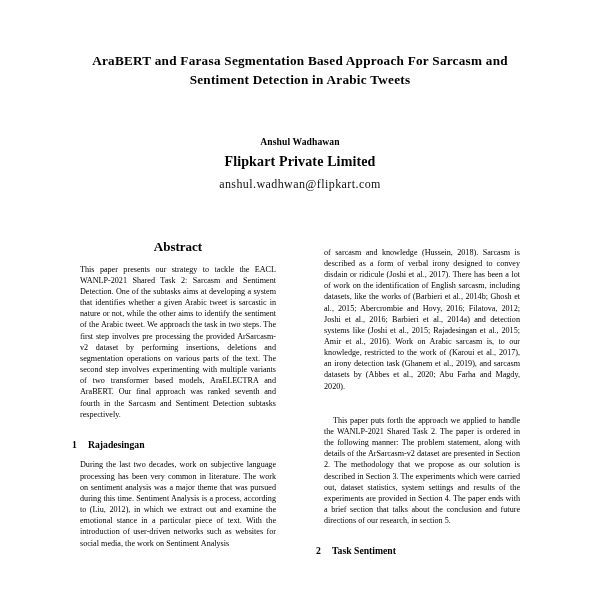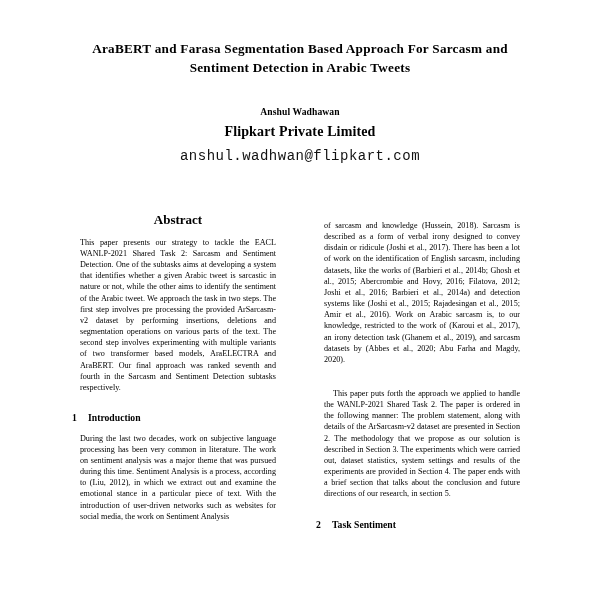--- a/index.html
+++ b/index.html
@@ -18,51 +18,51 @@
   .page {
     position: relative;
     width: 600px;
     height: 600px;
     background: #ffffff;
     box-sizing: border-box;
     padding: 0 72px;
   }
   
   .title-block {
-    padding-top: 40px;
+    padding-top: 52px;
     text-align: center;
   }
   .paper-title {
     font-size: 13.2px;
     font-weight: bold;
     line-height: 1.42;
     letter-spacing: 0.02em;
     margin: 0 auto;
     max-width: 450px;
   }
   .author-block {
     text-align: center;
-    margin-top: 28px;
+    margin-top: 46px;
   }
   .author-name {
     font-size: 9.6px;
     font-weight: bold;
     line-height: 1.5;
     letter-spacing: 0.01em;
   }
   .author-affil {
     font-size: 14px;
     line-height: 1.55;
     letter-spacing: 0.01em;
     margin-top: 1px;
     font-weight: bold;
   }
   .author-email {
-    font-family: Liberation Mono, monospace;
-    font-size: 14px;
+    font-family: Liberation Serif, serif;
+    font-size: 12px;
     line-height: 1.6;
     letter-spacing: 0.035em;
     margin-top: 2px;
     color: #111111;
   }
   
   .columns {
     display: flex;
     margin-top: 45px;
     height: 392px;
@@ -123,21 +123,21 @@
   <div class="columns">
 
     <div class="col col-left">
       <div class="abstract-heading">Abstract</div>
       <p class="para">This paper presents our strategy to tackle the EACL WANLP-2021 Shared Task 2: Sarcasm and Sentiment Detection. One of the subtasks aims at developing a system that identifies whether a given Arabic tweet is sarcastic in nature or not, while the other aims to identify the sentiment of the Arabic tweet. We approach the task in two steps. The first step involves pre processing the provided ArSarcasm-v2 dataset by performing insertions, deletions and segmentation operations on various parts of the text. The second step involves experimenting with multiple variants of two transformer based models, AraELECTRA and AraBERT. Our final approach was ranked seventh and fourth in the Sarcasm and Sentiment Detection subtasks respectively.</p>
 
       <div class="spacer-heading"></div>
 
       <div class="section-heading">
         <span class="num">1</span>
-        <span>Introduction</span>
+        <span>Rajadesingan</span>
       </div>
       <p class="para">During the last two decades, work on subjective language processing has been very common in literature. The work on sentiment analysis was a major theme that was pursued during this time. Sentiment Analysis is a process, according to (Liu, 2012), in which we extract out and examine the emotional stance in a particular piece of text. With the introduction of user-driven networks such as websites for social media, the work on Sentiment Analysis</p>
     </div>
 
     <div class="col col-right">
       <p class="para">of sarcasm and knowledge (Hussein, 2018). Sarcasm is described as a form of verbal irony designed to convey disdain or ridicule (Joshi et al., 2017). There has been a lot of work on the identification of English sarcasm, including datasets, like the works of (Barbieri et al., 2014b; Ghosh et al., 2015; Abercrombie and Hovy, 2016; Filatova, 2012; Joshi et al., 2016; Barbieri et al., 2014a) and detection systems like (Joshi et al., 2015; Rajadesingan et al., 2015; Amir et al., 2016). Work on Arabic sarcasm is, to our knowledge, restricted to the work of (Karoui et al., 2017), an irony detection task (Ghanem et al., 2019), and sarcasm datasets by (Abbes et al., 2020; Abu Farha and Magdy, 2020).</p>
       <div class="spacer-para"></div>
       <p class="para indent">This paper puts forth the approach we applied to handle the WANLP-2021 Shared Task 2. The paper is ordered in the following manner: The problem statement, along with details of the ArSarcasm-v2 dataset are presented in Section 2. The methodology that we propose as our solution is described in Section 3. The experiments which were carried out, dataset statistics, system settings and results of the experiments are provided in Section 4. The paper ends with a brief section that talks about the conclusion and future directions of our research, in section 5.</p>
 
       <div class="spacer-heading"></div>

